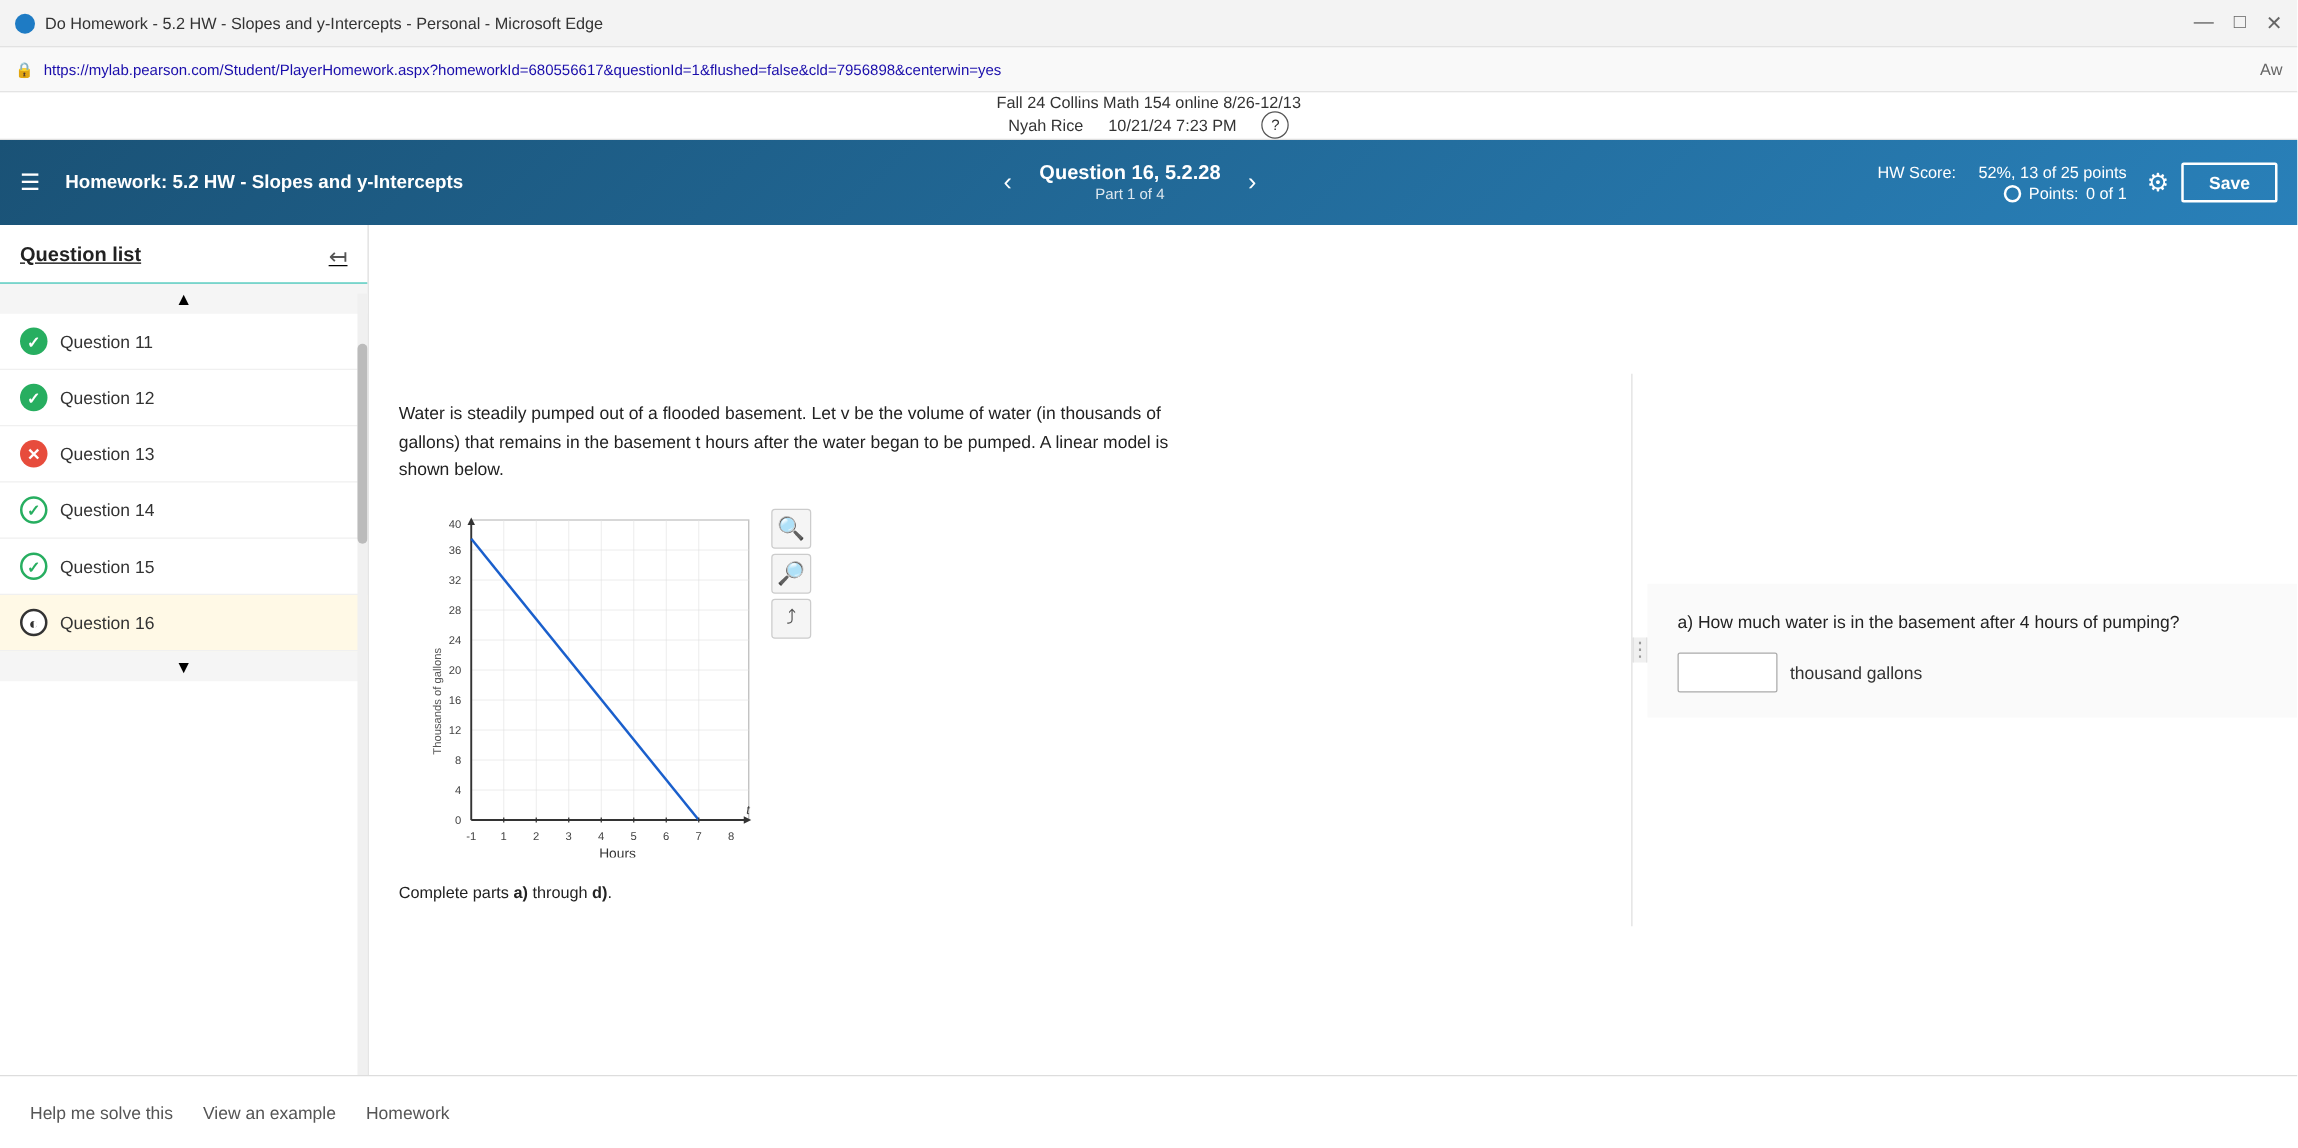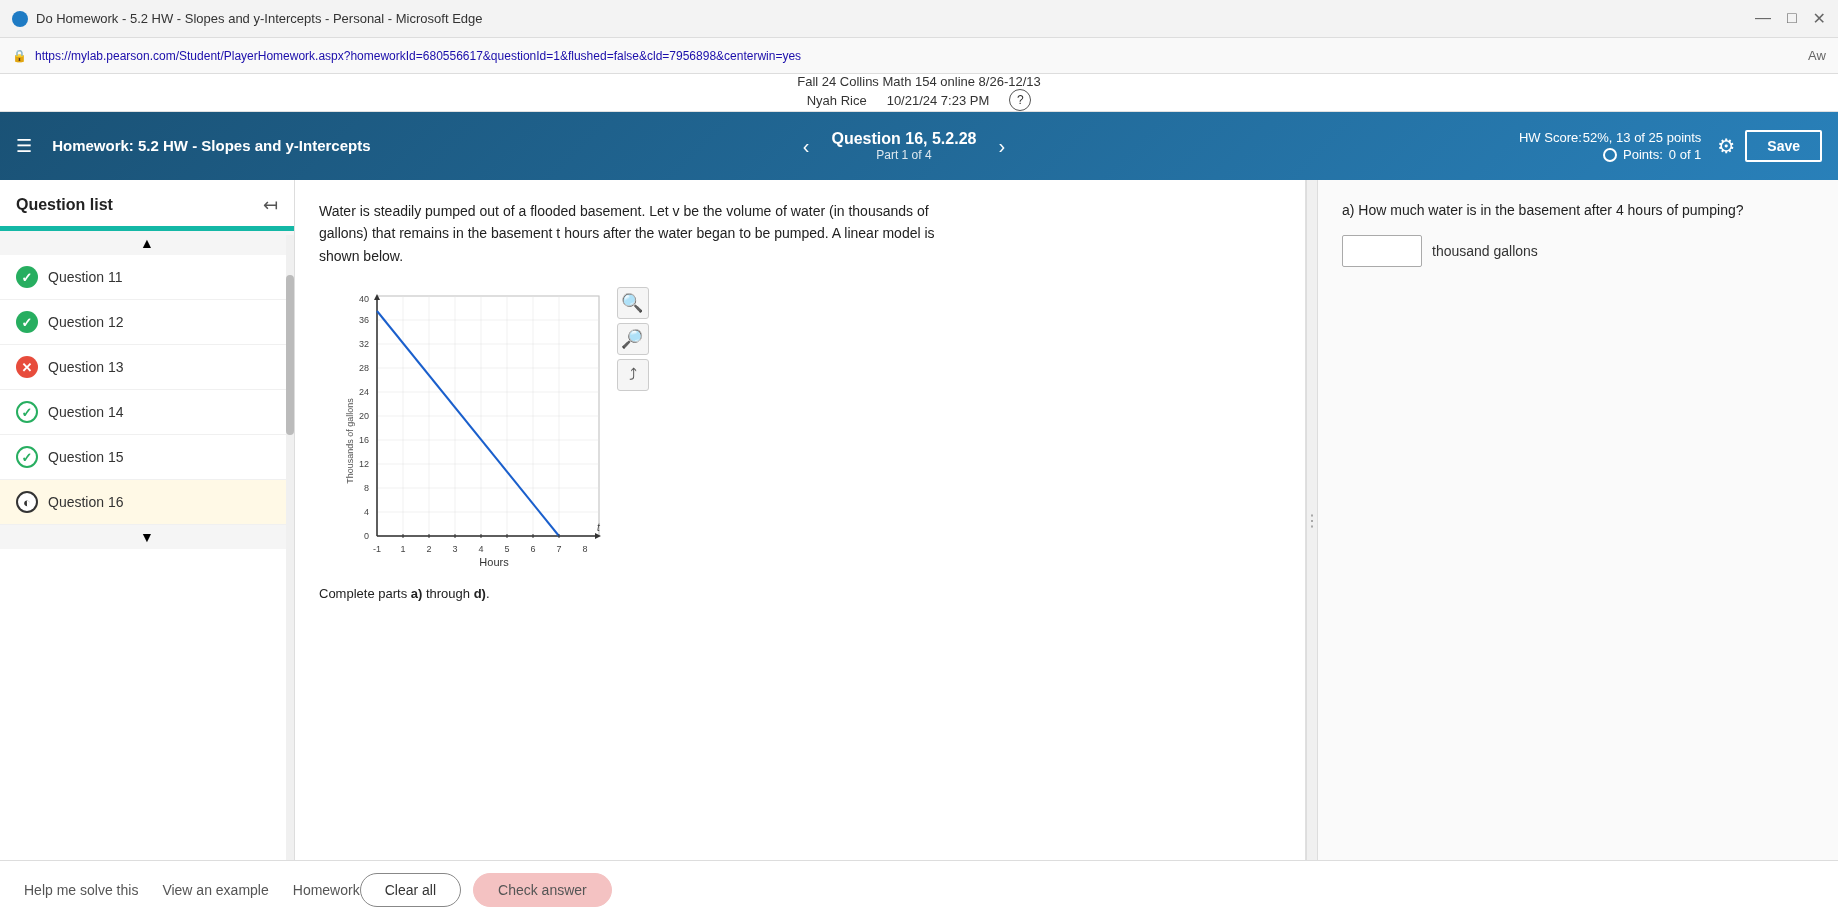--- a/index.html
+++ b/index.html
@@ -106,21 +106,21 @@
     .hw-question-info { text-align: center; color: #fff; }
     .hw-question-info .main { font-size: 16px; font-weight: bold; }
     .hw-question-info .sub { font-size: 12px; opacity: 0.85; }
     .hw-score-area {
       min-width: 280px;
       text-align: right;
       color: #fff;
       font-size: 13px;
       padding-right: 16px;
     }
-    .hw-score-area .score-line { display: flex; align-items: center; justify-content: flex-end; gap: 1px; }
+    .hw-score-area .score-line { display: flex; align-items: center; justify-content: flex-end; gap: 18px; }
     .hw-score-area .points-line { display: flex; align-items: center; justify-content: flex-end; gap: 6px; margin-top: 2px; }
     .circle-icon { width: 14px; height: 14px; border: 2px solid #fff; border-radius: 50%; display: inline-block; }
     .hw-actions { display: flex; align-items: center; gap: 10px; }
     .settings-btn {
       background: transparent;
       border: none;
       color: #fff;
       font-size: 20px;
       cursor: pointer;
     }
@@ -148,21 +148,22 @@
       border-right: 1px solid #ddd;
       overflow-y: auto;
       flex-shrink: 0;
       position: relative;
     }
     .sidebar-header {
       display: flex;
       align-items: center;
       justify-content: space-between;
       padding: 14px 16px 10px;
-      border-bottom: 5px solid #14b8a6;
+      border-bottom: 1px solid #14b8a6;
+      text-decoration: underline;
     }
     .sidebar-title { font-size: 16px; font-weight: 600; color: #222; }
     .sidebar-collapse-btn {
       background: none;
       border: none;
       font-size: 18px;
       cursor: pointer;
       color: #555;
     }
     .question-item {
@@ -198,20 +199,21 @@
       padding: 4px;
       background: #f5f5f5;
       cursor: pointer;
     }
 
     
     .question-area {
       flex: 1;
       display: flex;
       overflow: hidden;
+      align-items: center;
     }
     .question-left {
       flex: 1;
       padding: 20px 24px;
       overflow-y: auto;
       border-right: 1px solid #e0e0e0;
     }
     .question-right {
       width: 520px;
       padding: 20px 24px;
@@ -575,17 +577,13 @@
     </div>
   </div>
 </div>
 
 <div class="bottom-bar">
   <div class="bottom-left">
     <span class="bottom-link">Help me solve this</span>
     <span class="bottom-link">View an example</span>
     <span class="bottom-link">Homework</span>
   </div>
-  <div class="bottom-right">
-    <button class="clear-btn">Clear all</button>
-    <button class="check-btn">Check answer</button>
-  </div>
 </div>
 
 </body></html>

